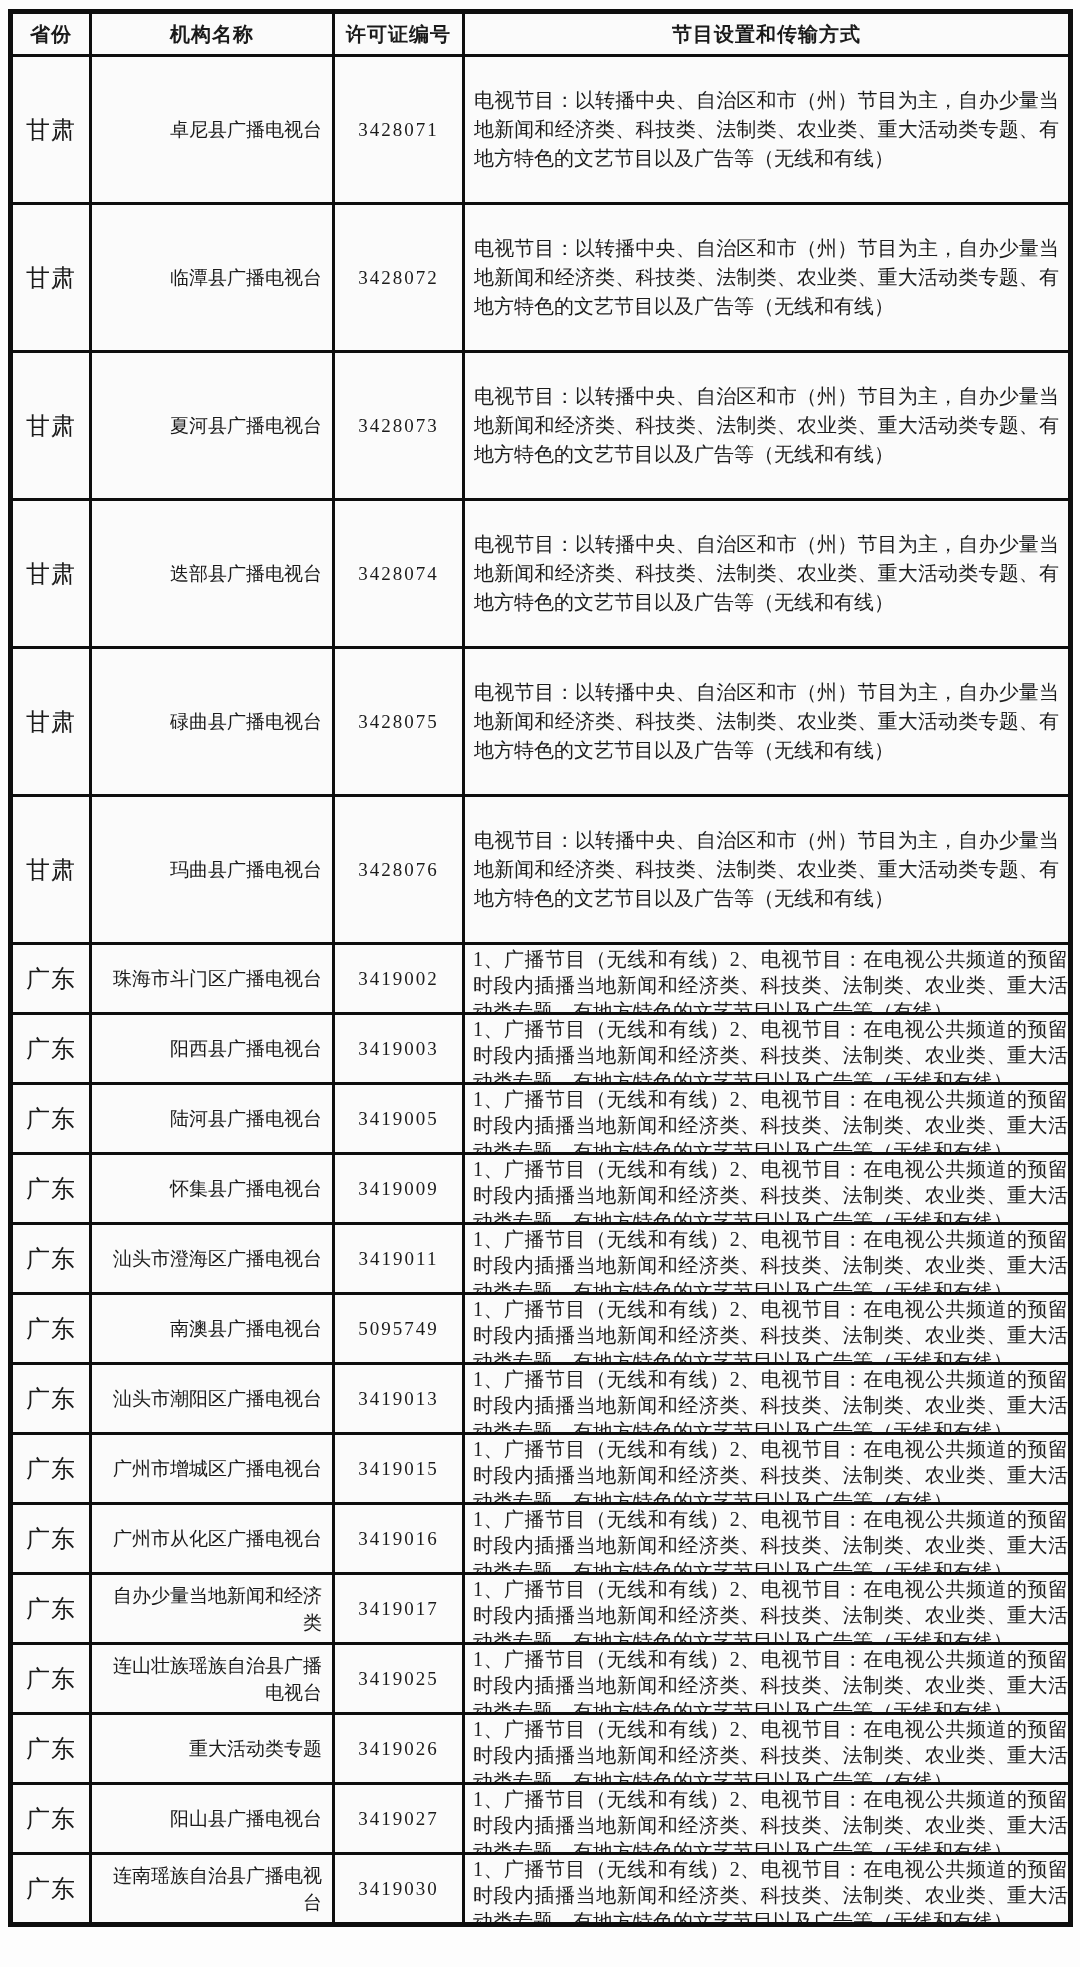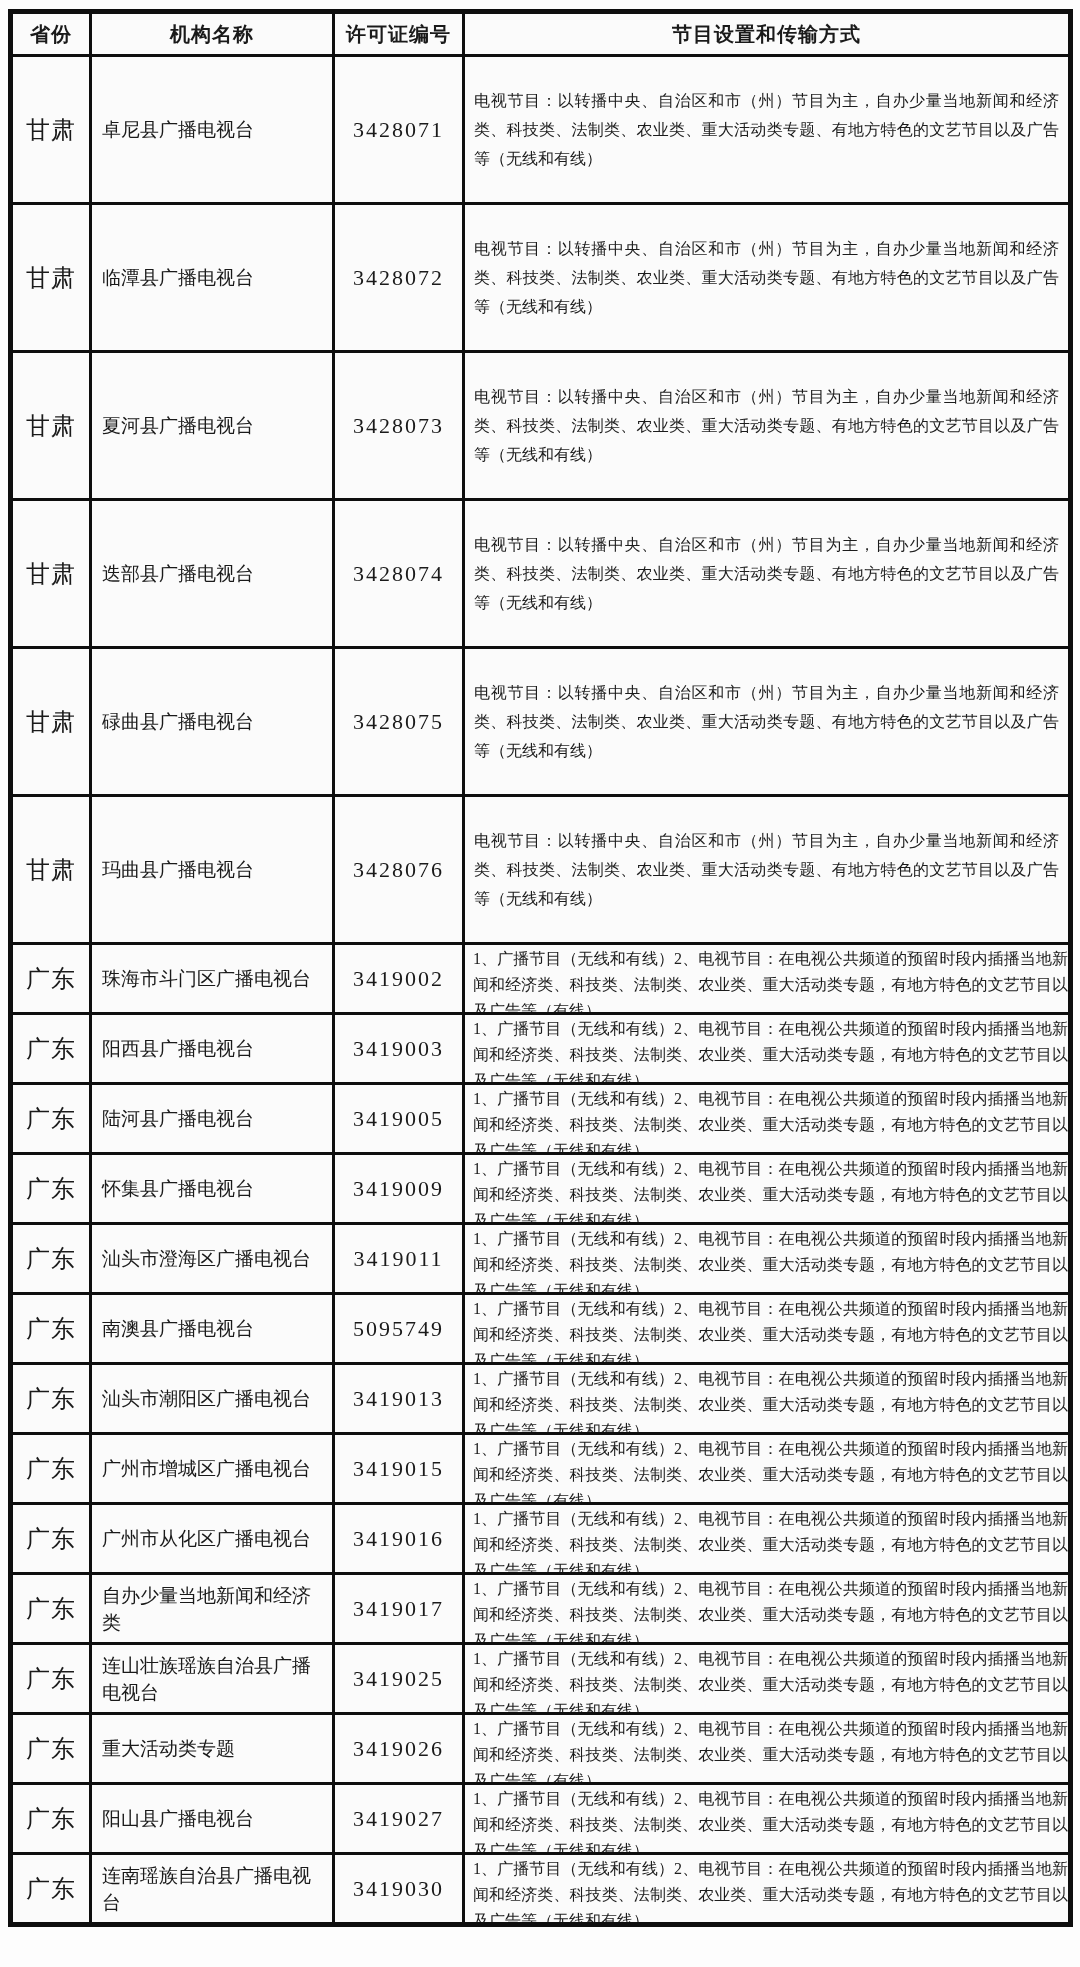--- a/index.html
+++ b/index.html
@@ -45,37 +45,37 @@
   td {
     vertical-align: middle;
     background: #fbfbfb;
   }
   td.c-province {
     text-align: center;
     font-size: 24px;
     letter-spacing: 1px;
   }
   td.c-name {
-    text-align: left;
+    text-align: right;
     font-size: 19px;
     padding: 2px 10px;
     line-height: 27px;
   }
   td.c-license {
     text-align: center;
-    font-size: 22px;
+    font-size: 19px;
     letter-spacing: 2px;
     font-family: "Liberation Serif", "DejaVu Serif", serif;
   }
   td.c-program {
     padding: 0;
     vertical-align: top;
   }
   .prog {
-    font-size: 16px;
+    font-size: 20px;
     text-align: justify;
     text-justify: inter-ideograph;
     color: #1c1c1c;
     overflow: hidden;
   }
   
   tr.row-tall td { height: 141px; }
   tr.row-tall td.c-program { vertical-align: middle; }
   tr.row-tall .prog {
     line-height: 29px;

